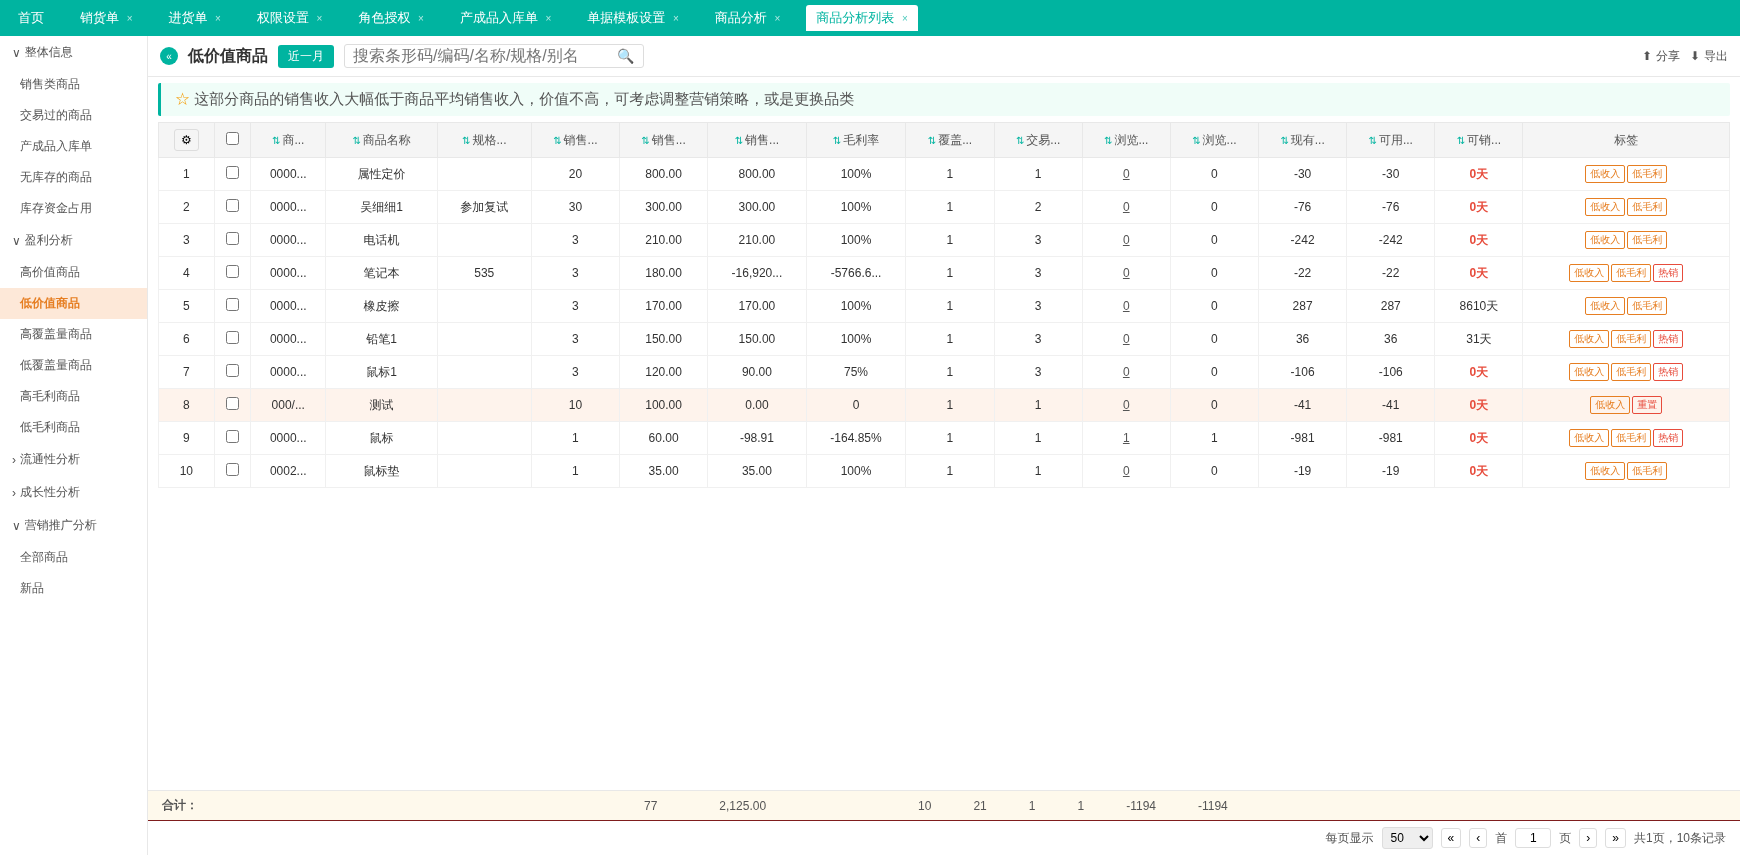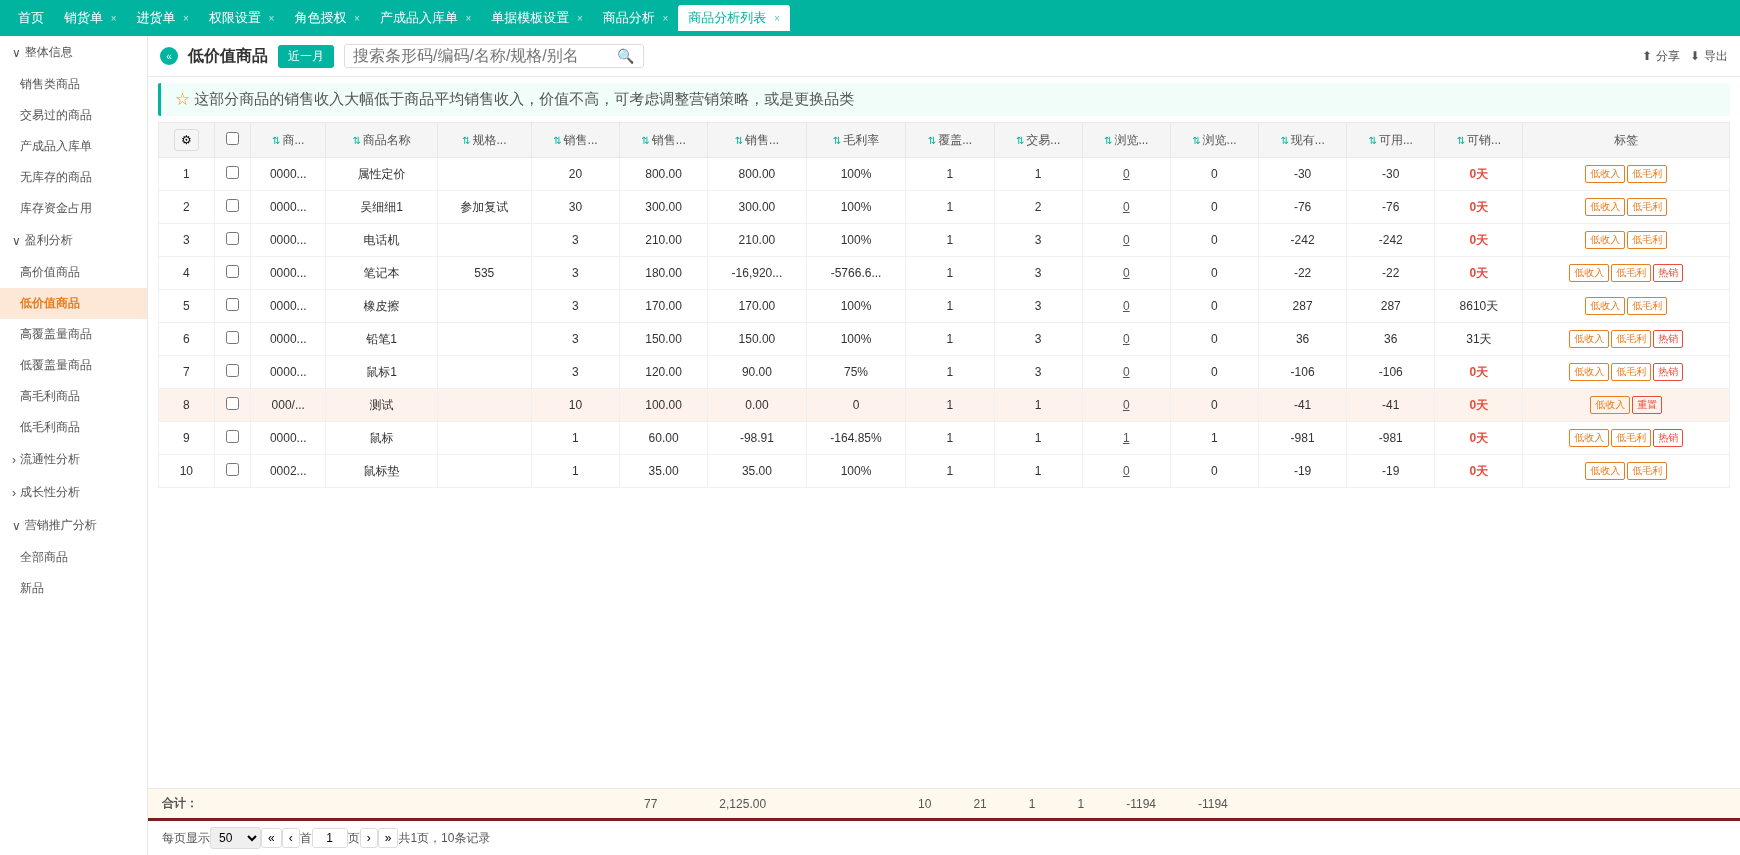--- a/index.html
+++ b/index.html
@@ -5,21 +5,21 @@
     * { box-sizing: border-box; margin: 0; padding: 0; }
     body { font-family: 'Microsoft YaHei', Arial, sans-serif; font-size: 12px; background: #f5f5f5; color: #333; }
 
     
     .top-nav {
       background: #00b4a0;
       display: flex;
       align-items: center;
       height: 36px;
       padding: 0 8px;
-      gap: 0;
+      gap: 16px;
     }
     .top-nav .nav-item {
       color: #fff;
       padding: 4px 10px;
       cursor: pointer;
       border-radius: 3px;
       font-size: 13px;
       white-space: nowrap;
     }
     .top-nav .nav-item.active {
@@ -209,23 +209,24 @@
     .footer-summary .label { font-weight: bold; margin-right: 20px; }
     .footer-cell {
       text-align: left;
       padding: 0 6px;
     }
 
     
     .pagination-bar {
       display: flex;
       align-items: center;
-      justify-content: flex-start;
+      justify-content: flex-end;
       padding: 6px 14px;
-      border-top: 3px solid #7f1d1d;
+      border-top: 1px solid #7f1d1d;
+      gap: 8px;
       font-size: 12px;
       color: #555;
       flex-shrink: 0;
     }
     .pagination-bar select {
       border: 1px solid #ddd;
       border-radius: 3px;
       padding: 2px 4px;
       font-size: 12px;
     }

